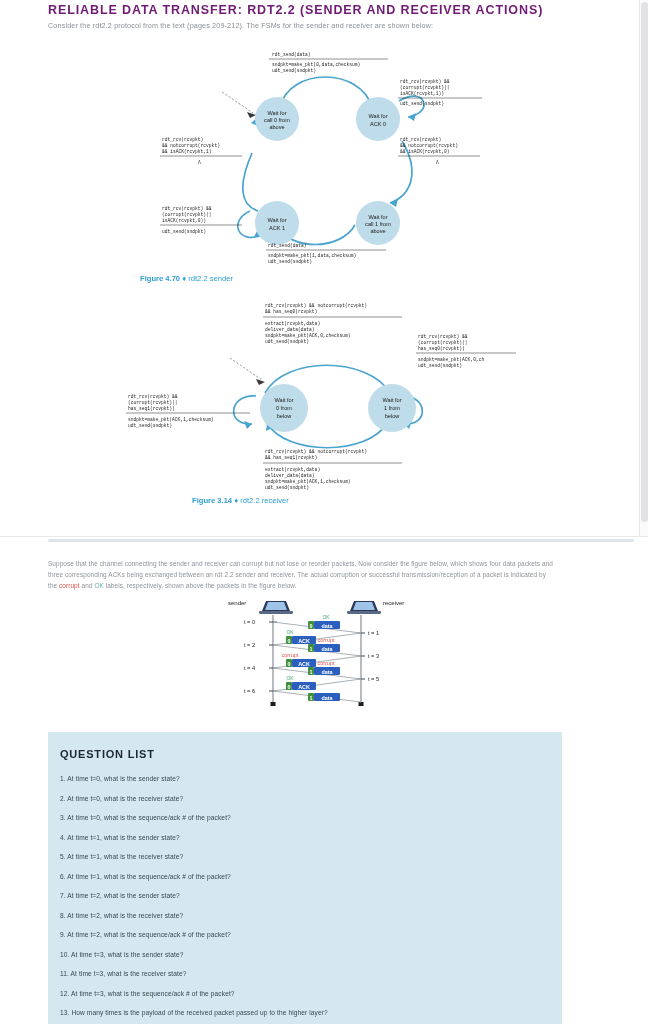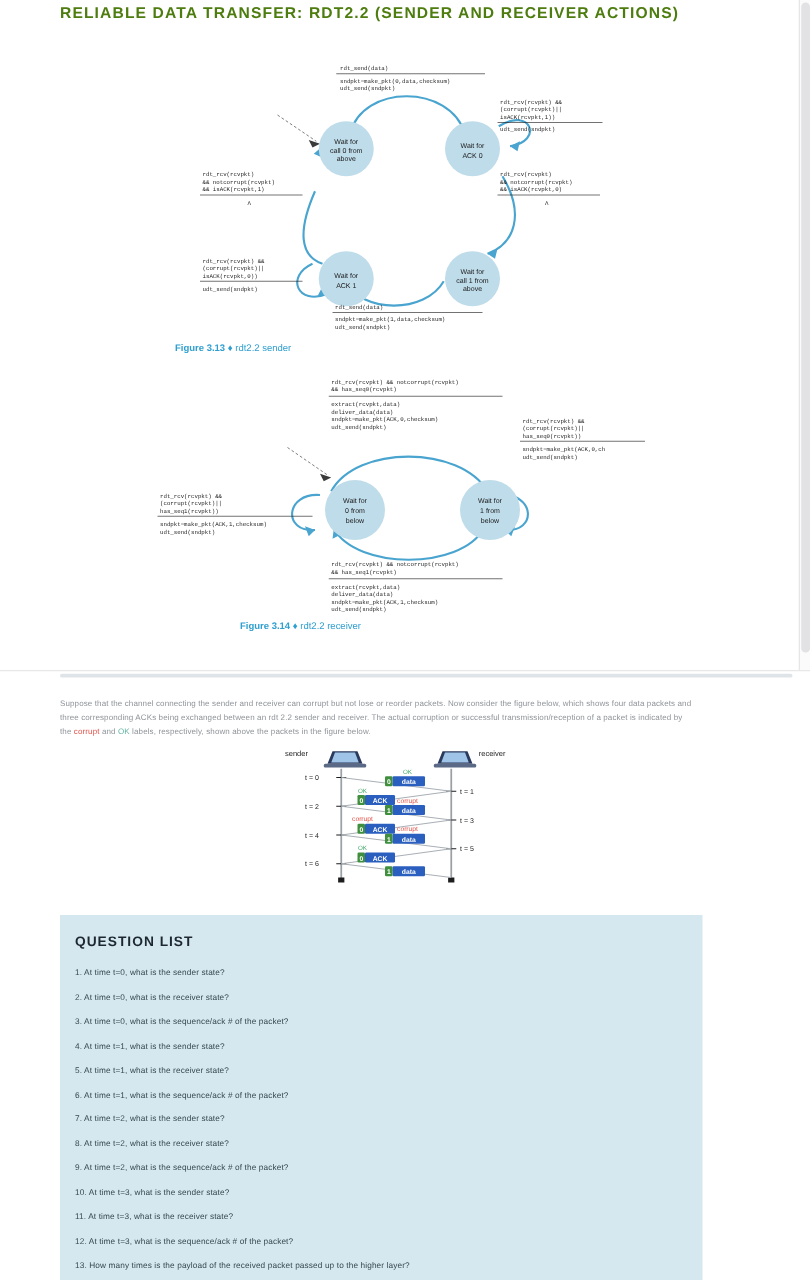--- a/index.html
+++ b/index.html
@@ -21,21 +21,21 @@
     background:#fbfbfb; border-left:1px solid #e6e6e6;
   }
   .top-scrollbar .thumb {
     position:absolute; left:1px; top:2px; width:7px; height:520px;
     background:#e2e2e4; border-radius:4px;
   }
 
   .page-title {
     position:absolute; left:48px; top:3px;
     font-size:12.5px; font-weight:bold; letter-spacing:.9px;
-    color:#4d7c0f; white-space:nowrap;
+    color:#701a75; white-space:nowrap;
   }
   .intro-line {
     position:absolute; left:48px; top:21px;
     font-size:7.2px; color:#8a8f94; letter-spacing:.15px; white-space:nowrap;
   }
 
   
   .fig { position:absolute; }
   .fsm-svg { display:block; }
   .mono {
@@ -115,20 +115,21 @@
   }
 </style>
 </head>
 <body>
 
 <div class="page">
 
   <div class="top-region">
 
     <div class="page-title">RELIABLE DATA TRANSFER: RDT2.2 (SENDER AND RECEIVER ACTIONS)</div>
+    <div class="intro-line">Consider the rdt2.2 protocol from the text (pages 209-212). The FSMs for the sender and receiver are shown below:</div>
 
     <div class="fig" style="left:150px; top:45px;">
       <svg class="fsm-svg" width="380" height="225" viewBox="0 0 380 225">
 
         <path class="edge" d="M 130 62 C 140 22 210 22 222 62"></path>
         <polygon points="222,62 218,54 226,54" fill="#49a4cf"></polygon>
 
         <path class="edge" d="M 249 56 C 275 40 285 68 258 72"></path>
         <polygon points="258,72 266,68 264,76" fill="#49a4cf"></polygon>
 
@@ -195,21 +196,21 @@
         <text class="mono" x="12" y="188">udt_send(sndpkt)</text>
 
         <text class="mono" x="118" y="202">rdt_send(data)</text>
         <line class="hline" x1="116" y1="205" x2="236" y2="205"></line>
         <text class="mono" x="118" y="212">sndpkt=make_pkt(1,data,checksum)</text>
         <text class="mono" x="118" y="218">udt_send(sndpkt)</text>
       </svg>
     </div>
 
     <div class="fig-caption" style="left:140px; top:274px;">
-      <span>Figure 3.13</span>
+      <span>Figure 4.70</span>
       <span class="diamond">♦</span>
       <span class="code">rdt2.2</span><span class="plain"> sender</span>
     </div>
 
     <div class="fig" style="left:110px; top:298px;">
       <svg class="fsm-svg" width="410" height="205" viewBox="0 0 410 205">
 
         <path class="edge" d="M 155 95 C 175 58 258 58 280 95"></path>
         <polygon points="280,95 272,92 279,87" fill="#49a4cf"></polygon>
 

